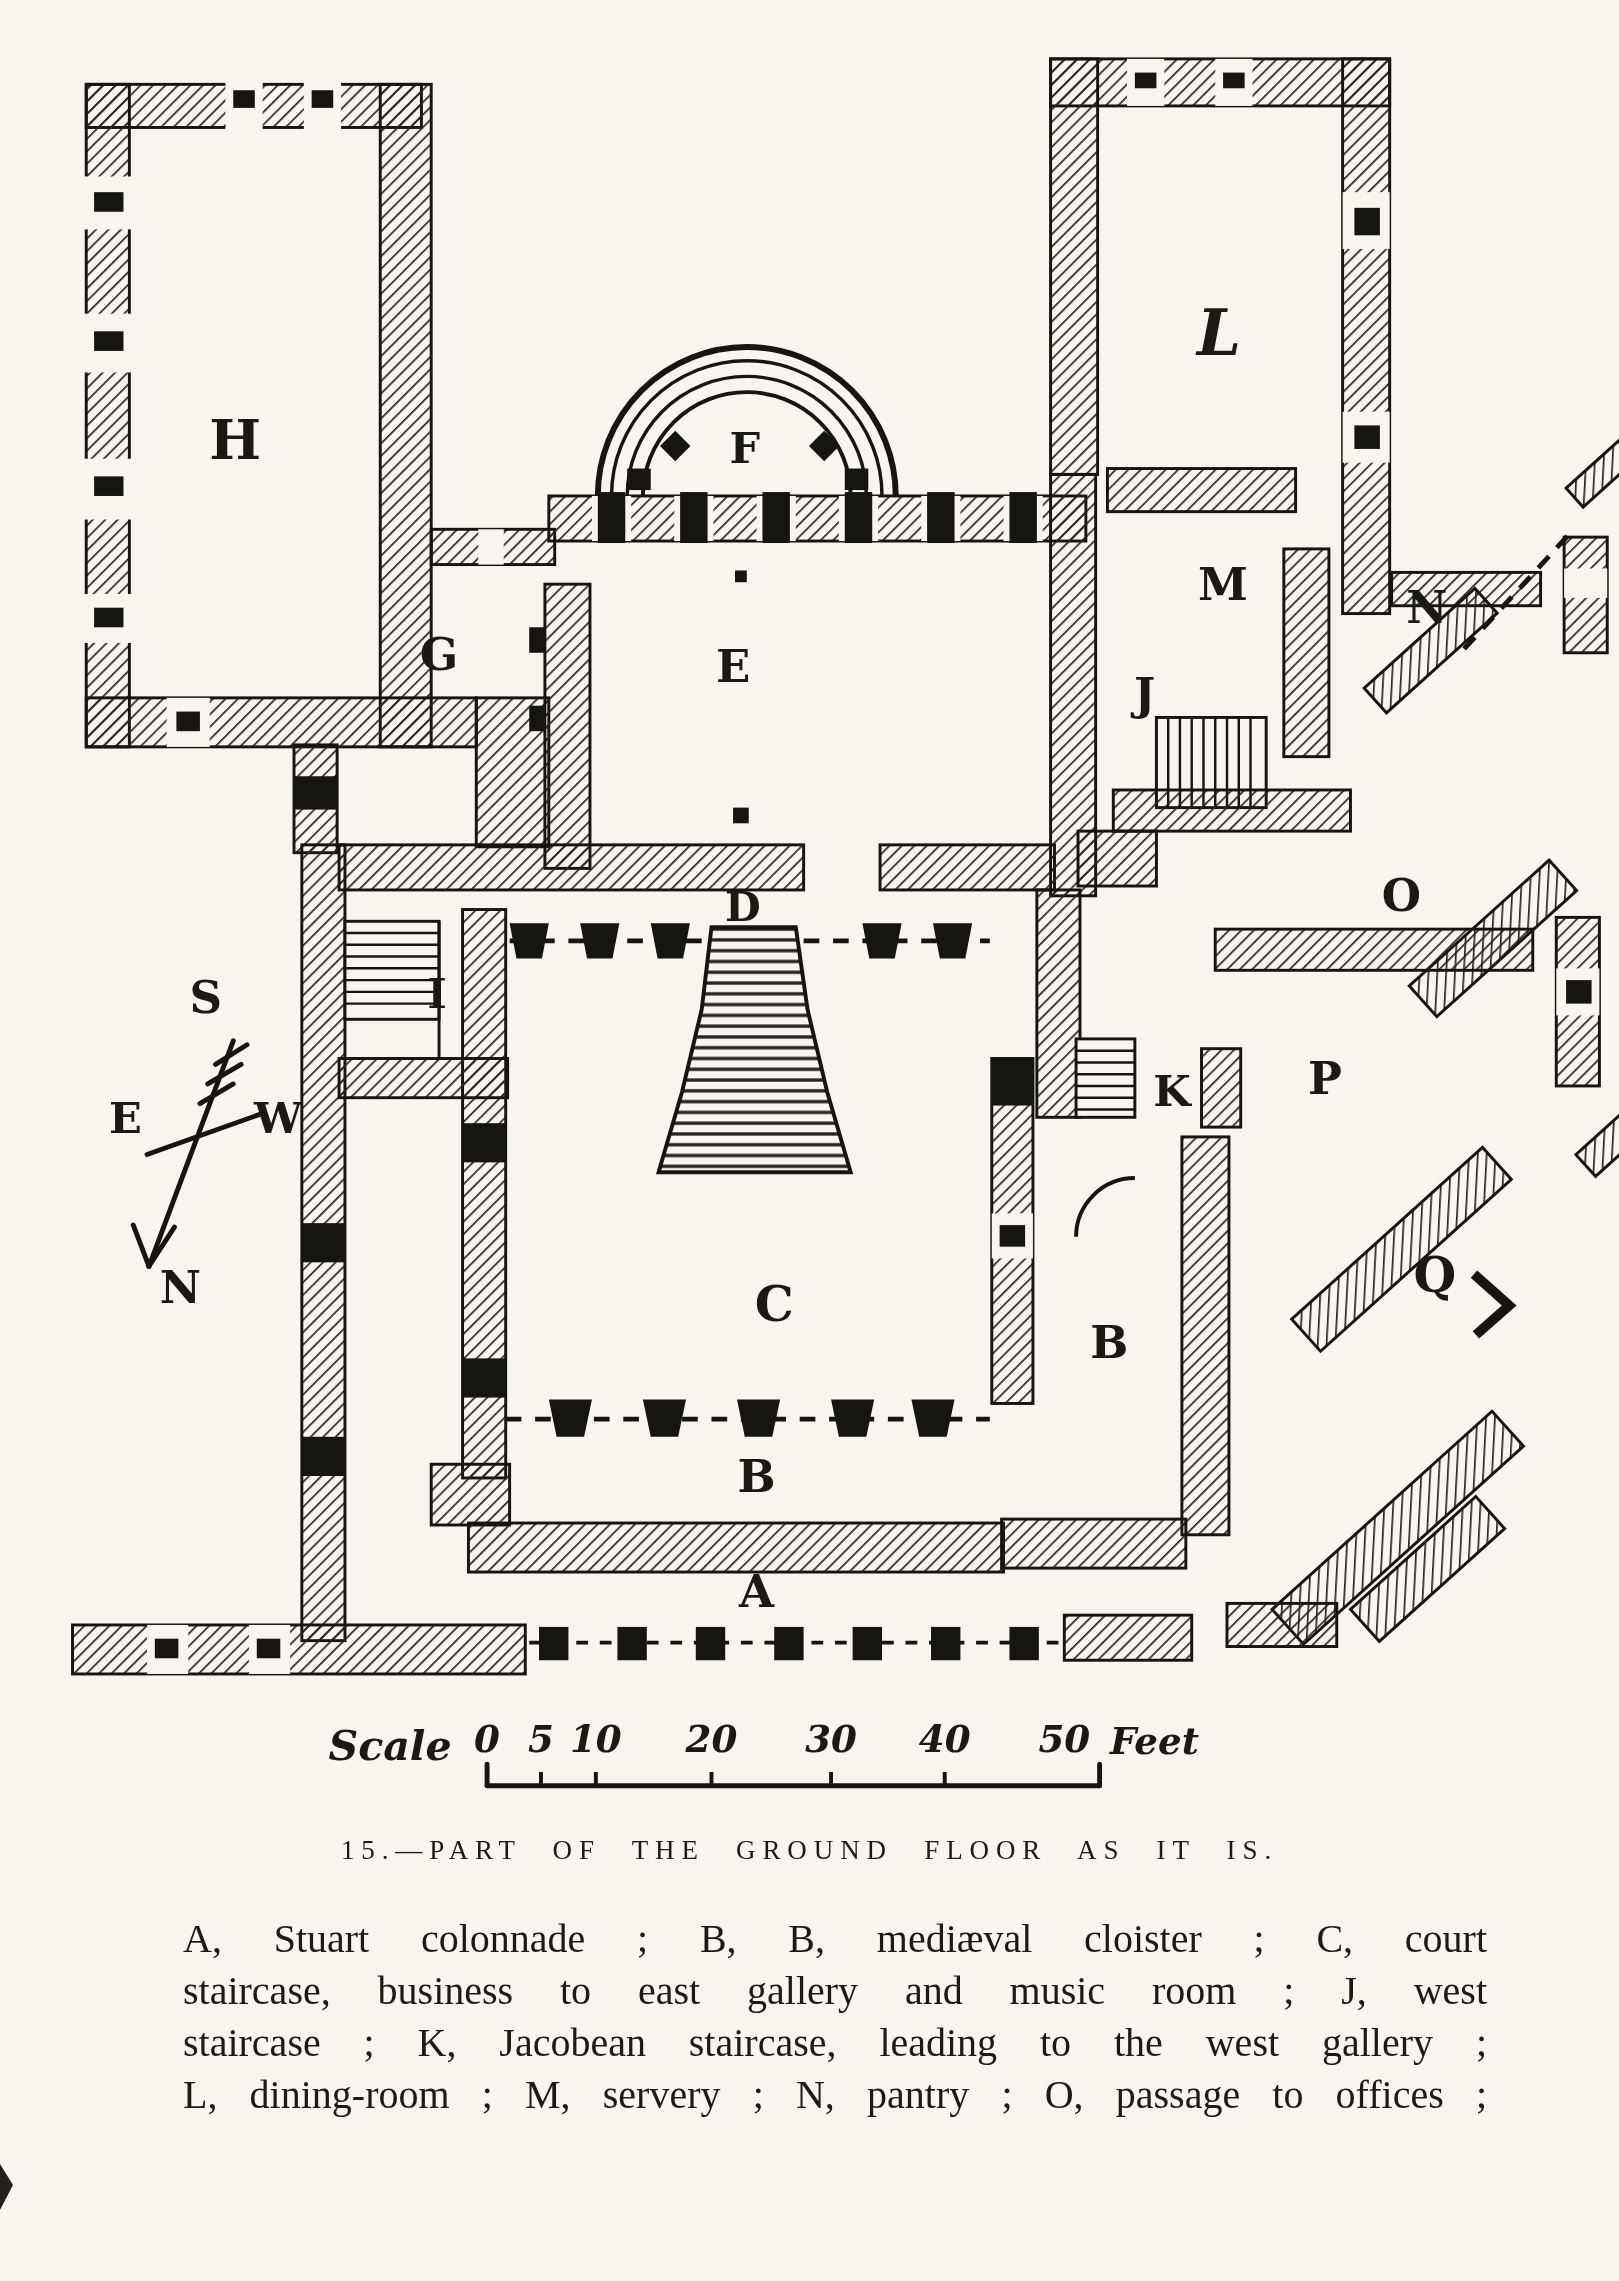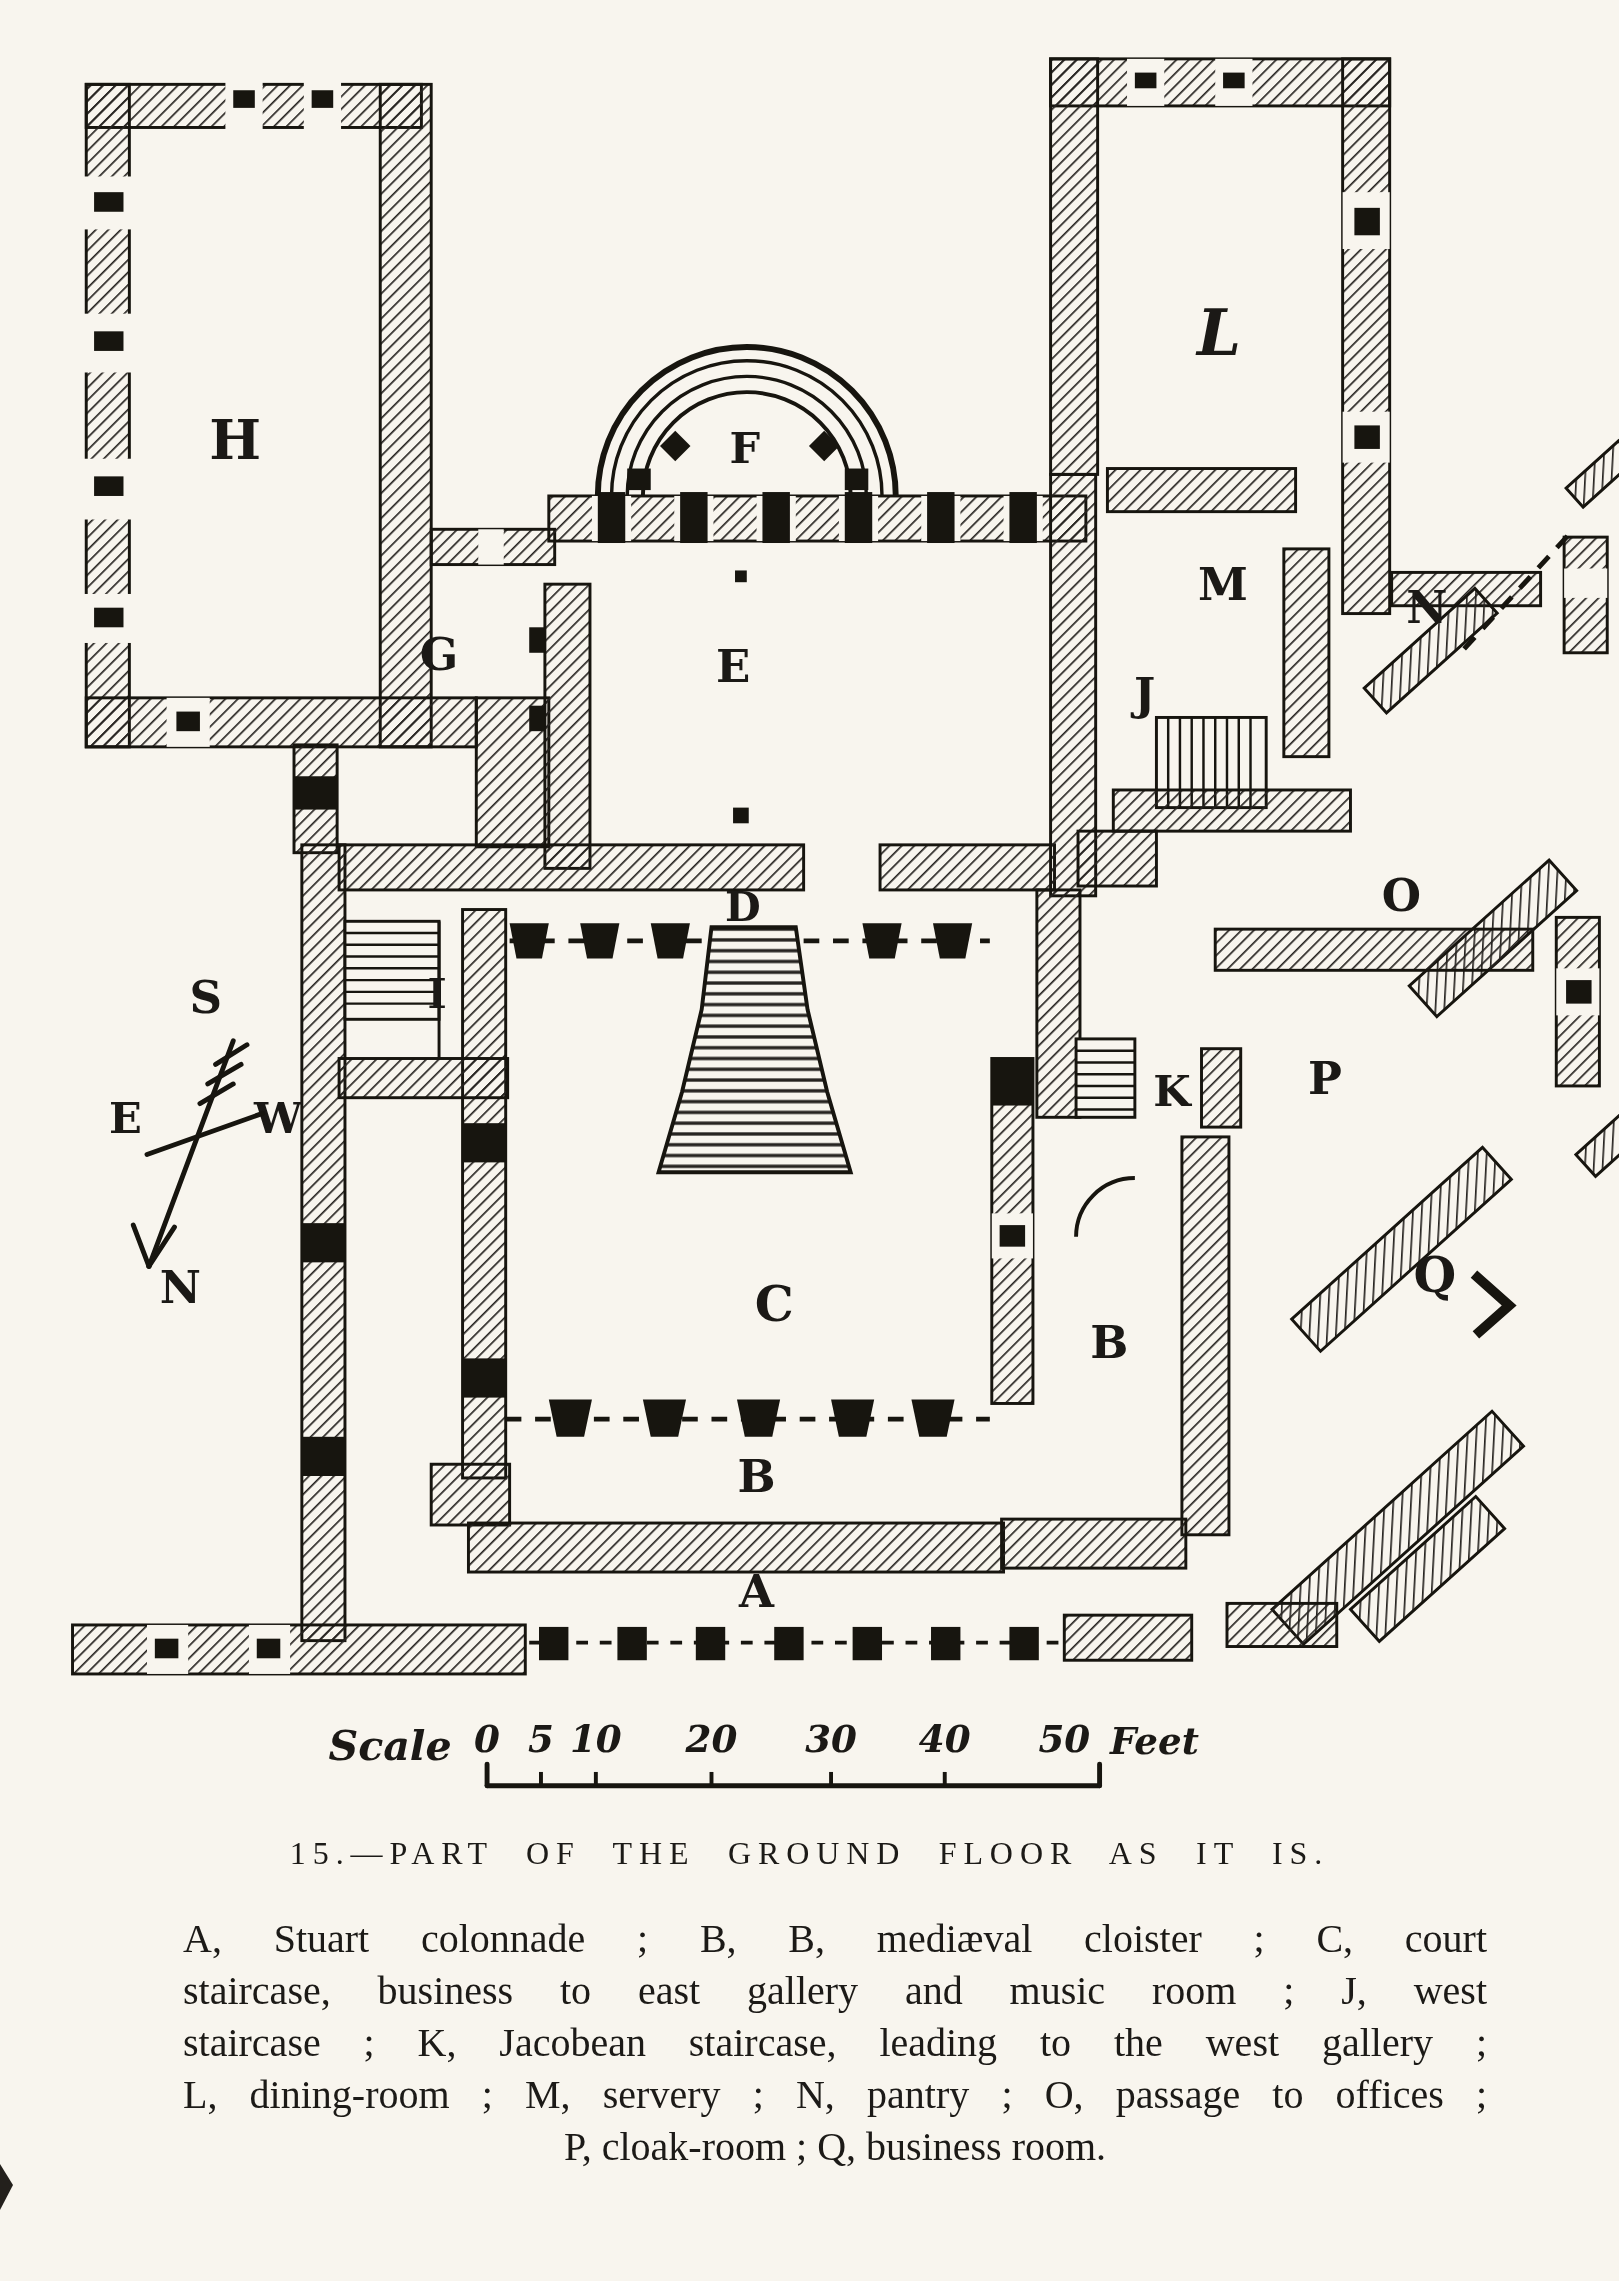--- a/index.html
+++ b/index.html
@@ -11,21 +11,21 @@
     color:#181614;
     overflow:hidden;
   }
   svg{display:block;}
   .rl{font-family:"DejaVu Serif", serif;font-weight:bold;fill:#1b1916;}
   .hand{font-family:"DejaVu Serif", serif;font-style:italic;font-weight:bold;fill:#1b1916;}
   .comp{font-family:"DejaVu Serif", serif;font-weight:bold;fill:#1b1916;}
   .title{
     position:absolute;left:0;top:1835px;width:100%;
     text-align:center;
-    font-size:32px;letter-spacing:6.9px;word-spacing:17.6px;
+    font-size:27px;letter-spacing:6.9px;word-spacing:17.6px;
     color:#1c1a17;
   }
   .caption{
     position:absolute;left:163px;top:1913px;width:1304px;
     font-size:40px;line-height:52px;color:#1c1a17;margin-left:20px;
   }
   .caption .cl{text-align:justify;text-align-last:justify;}
   .caption .cl-last{text-align:center;text-align-last:center;}
   .corner-mark{
     position:absolute;left:0;top:2164px;width:0;height:0;
@@ -339,18 +339,17 @@
     </g>
   </svg>
 
   <div class="title">15.—PART OF THE GROUND FLOOR AS IT IS.</div>
 
   <div class="caption">
     <div class="cl">A, Stuart colonnade ;  B, B, mediæval cloister ;  C, court</div>
     <div class="cl">staircase, business to east gallery and music room ; J, west</div>
     <div class="cl">staircase ; K, Jacobean staircase, leading to the west gallery ;</div>
     <div class="cl">L, dining-room ; M, servery ; N, pantry ; O, passage to offices ;</div>
-    <div class="cl-last">P, cloak-room ; Q, business room.</div>
   </div>
 
   <div class="corner-mark"></div>
 </div>
 
 
 </body></html>

